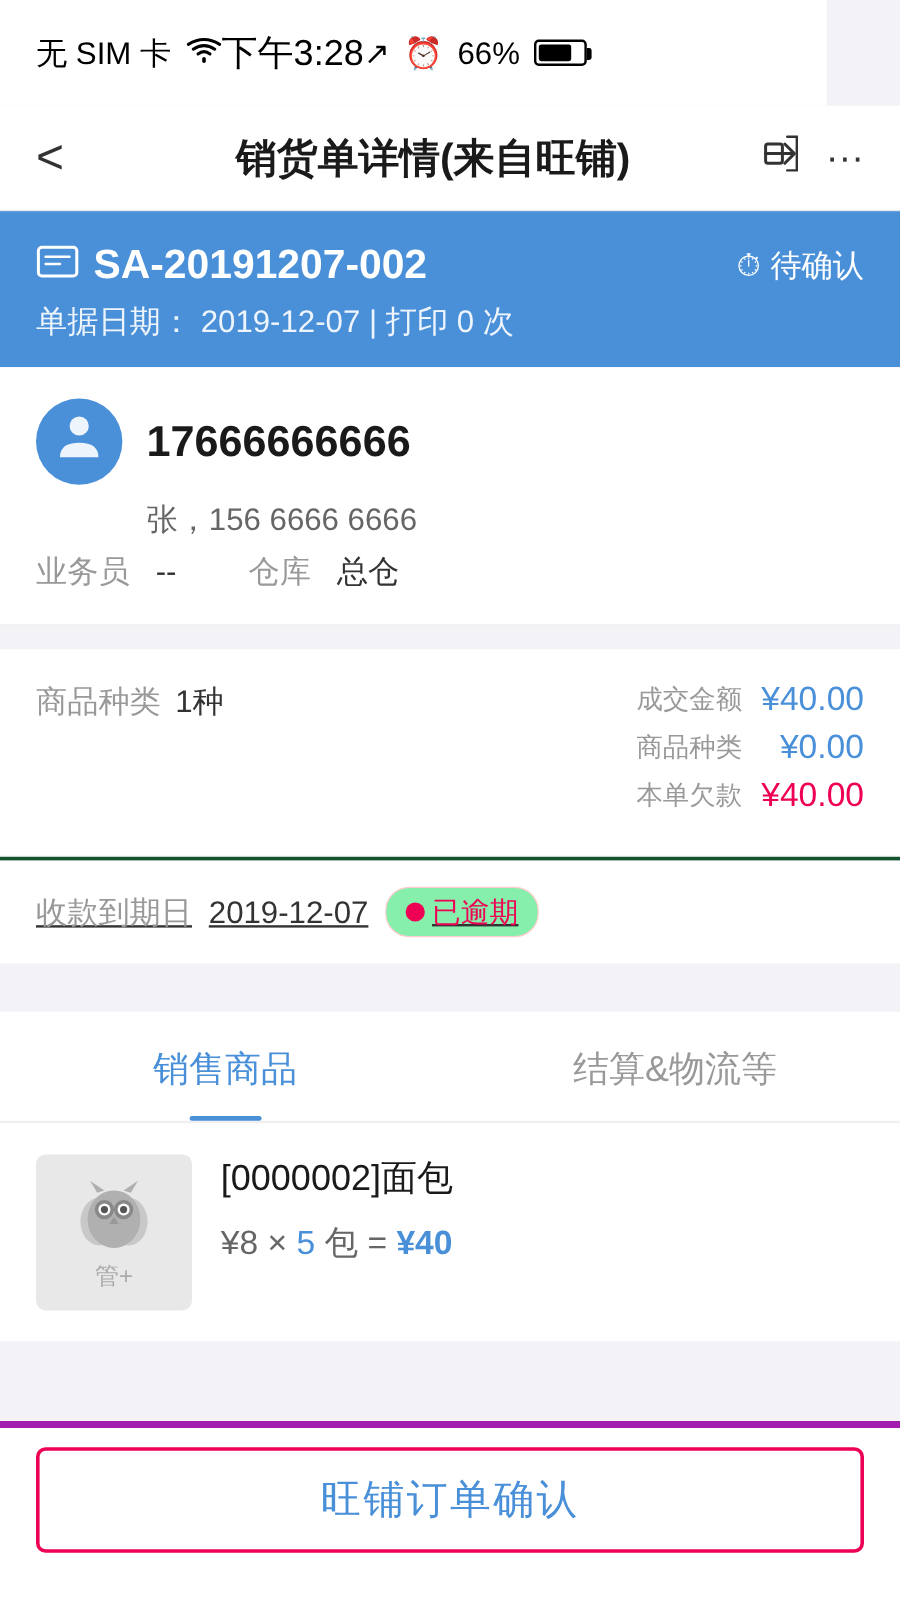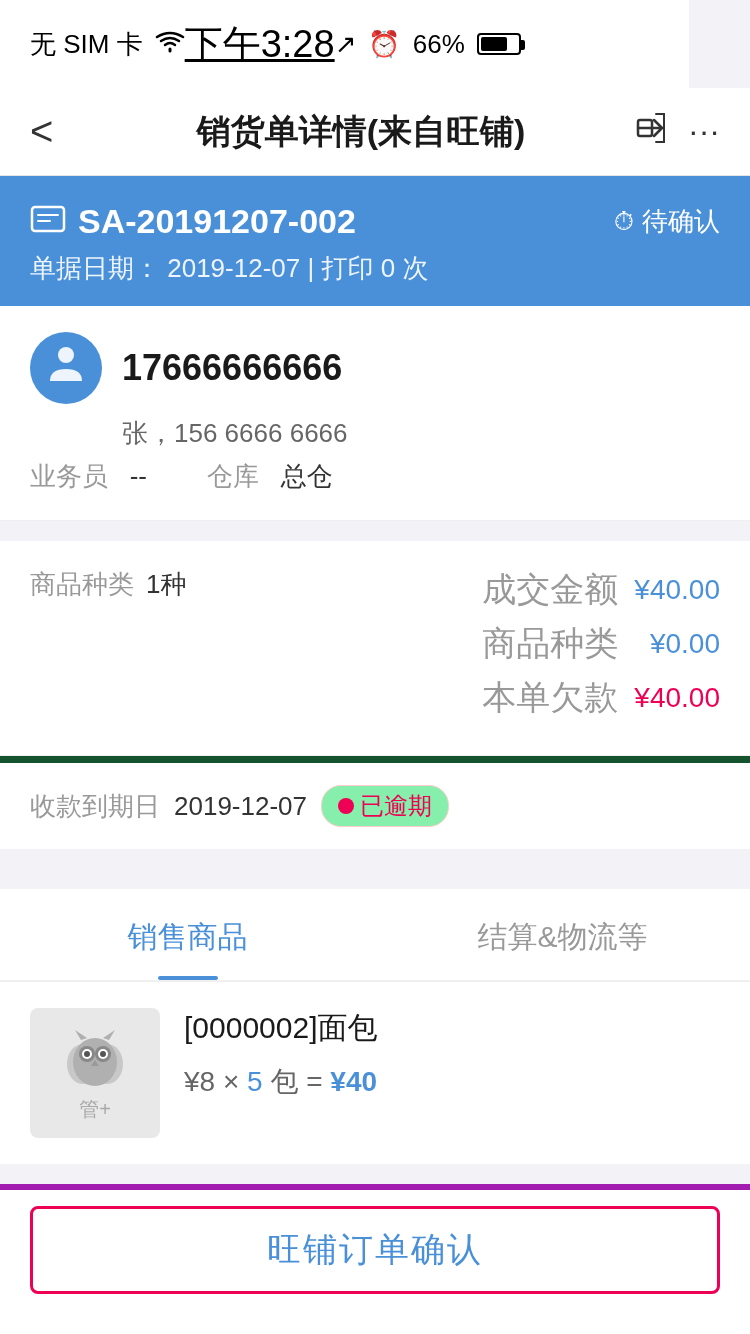--- a/index.html
+++ b/index.html
@@ -20,21 +20,21 @@
       height: 88px;
       background: #fff;
       display: flex;
       align-items: center;
       justify-content: flex-start;
       padding: 0 30px;
       font-size: 26px;
       color: #000;
     }
     .status-left { display: flex; align-items: center; gap: 12px; }
-    .status-center { font-size: 38px; font-weight: 500; text-decoration: underline; }
+    .status-center { font-size: 30px; font-weight: 500; }
     .status-right { display: flex; align-items: center; gap: 12px; font-size: 26px; }
     .battery-icon {
       display: inline-block;
       width: 44px; height: 22px;
       border: 2px solid #000;
       border-radius: 4px;
       position: relative;
     }
     .battery-icon::after {
       content: '';
@@ -195,33 +195,34 @@
     .summary-value { font-size: 26px; color: #333; }
     .summary-right {
       text-align: right;
     }
     .amount-row {
       display: flex;
       justify-content: space-between;
       align-items: center;
       margin-bottom: 8px;
     }
-    .amount-label { font-size: 34px; color: #999; }
+    .amount-label { font-size: 22px; color: #999; }
     .amount-value { font-size: 28px; font-weight: 500; }
     .amount-blue { color: #4a90d9; }
     .amount-red { color: #e05; }
 
     
     .due-section {
       background: #fff;
       padding: 22px 30px;
-      border-top: 7px solid #14532d;
+      border-top: 3px solid #14532d;
       display: flex;
       align-items: center;
       gap: 14px;
+      text-decoration: underline;
     }
     .due-label { font-size: 26px; color: #999; }
     .due-date { font-size: 26px; color: #333; }
     .overdue-badge {
       background: #86efac;
       border: 1px solid #ffcccc;
       border-radius: 20px;
       padding: 4px 16px;
       font-size: 24px;
       color: #e05;

